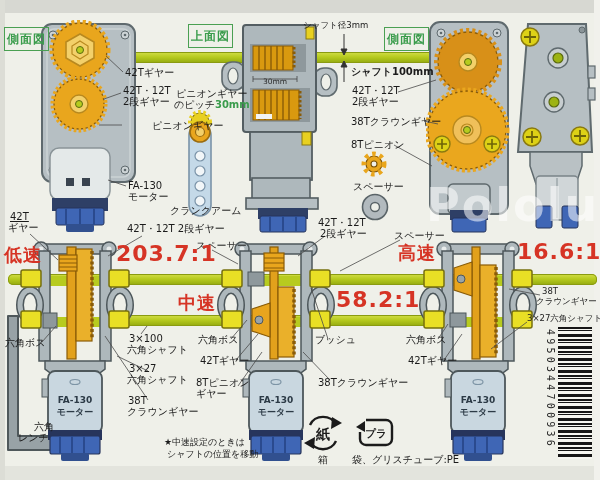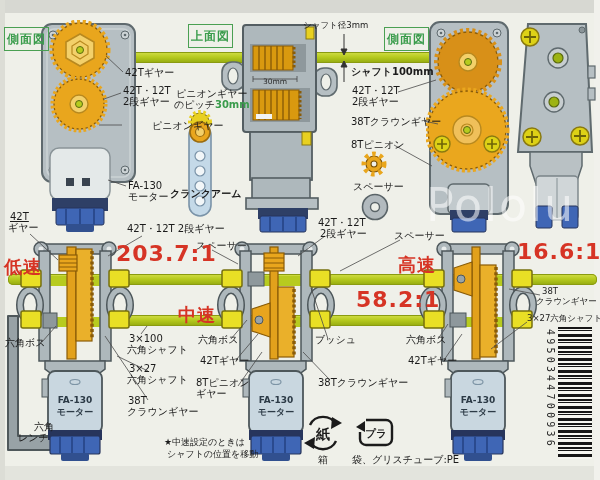--- a/index.html
+++ b/index.html
@@ -3,29 +3,29 @@
 <meta charset="utf-8">
 <style>
   html,body{margin:0;padding:0;}
   #stage{position:relative;width:600px;height:480px;overflow:hidden;
          background:#eff0e9;font-family:"DejaVu Sans","Liberation Sans",sans-serif;color:#1b1b1b;}
   .strip{position:absolute;}
   .t{position:absolute;font-size:10px;line-height:1.05;white-space:nowrap;color:#1b1b1b;z-index:5;}
   .viewbox{position:absolute;font-size:12px;font-weight:700;letter-spacing:1px;color:#3a9c4c;
            border:1.5px solid #4aa052;padding:4px 2px;line-height:1.2;background:transparent;z-index:5;}
   .red{position:absolute;color:#d63425;font-weight:700;z-index:6;white-space:nowrap;}
-  .speed{font-size:18px;letter-spacing:1px;margin-top:12px;}
+  .speed{font-size:18px;letter-spacing:1px;}
   .ratio{font-size:22px;letter-spacing:1px;}
   .green-val{color:#3a9c4c;font-weight:700;}
   .shaft{position:absolute;height:11px;border-radius:5px;z-index:1;
          background:linear-gradient(180deg,#d3de49 0%,#b7cb1f 45%,#93a90f 100%);
          box-shadow:0 0 0 1px #8a9b10 inset;}
   svg{position:absolute;z-index:2;}
   #leaders{z-index:4;pointer-events:none;}
-  .watermark{position:absolute;left:426px;top:178px;z-index:7;font-size:46px;font-weight:400;
+  .watermark{position:absolute;left:426px;top:178px;z-index:7;font-size:46px;font-weight:700;
              letter-spacing:2px;color:rgba(255,255,255,0.55);pointer-events:none;}
   .mtxt{font-size:9px;font-weight:700;fill:#2c3a46;text-anchor:middle;}
   .barcode-bars{position:absolute;left:558px;top:327px;width:34px;height:132px;z-index:5;
     background:repeating-linear-gradient(180deg,#161616 0 2px,#f6f6f1 2px 3.5px,#161616 3.5px 4.5px,
     #f6f6f1 4.5px 7px,#161616 7px 10px,#f6f6f1 10px 12px);}
   .barcode-digits{position:absolute;left:556px;top:329px;z-index:5;font-family:"DejaVu Sans Mono",monospace;
     font-size:10px;letter-spacing:3.2px;color:#222;transform:rotate(90deg);transform-origin:0 0;}
   .note{font-size:9px;}
 </style>
 </head>
@@ -308,34 +308,34 @@
   <div class="t" style="left:124px;top:121px;margin-left:28px;">ピニオンギヤー</div>
   <div class="t" style="left:303px;top:21px;font-size:8.5px;text-align:center;">シャフト径3mm</div>
   <div class="t" style="left:351px;top:67px;font-size:10px;font-weight:700;">シャフト100mm</div>
   <div class="t" style="left:352px;top:86px;">42T・12T</div>
   <div class="t" style="left:352px;top:97px;">2段ギヤー</div>
   <div class="t" style="left:351px;top:117px;">38Tクラウンギヤー</div>
   <div class="t" style="left:351px;top:140px;">8Tピニオン</div>
   <div class="t" style="left:353px;top:182px;">スペーサー</div>
   <div class="t" style="left:128px;top:181px;">FA-130</div>
   <div class="t" style="left:128px;top:192px;">モーター</div>
-  <div class="t" style="left:170px;top:189px;font-weight:bold;">クランクアーム</div>
+  <div class="t" style="left:170px;top:206px;">クランクアーム</div>
 
   <div class="t" style="left:10px;top:212px;text-decoration:underline;">42T</div>
   <div class="t" style="left:8px;top:223px;">ギヤー</div>
   <div class="t" style="left:127px;top:224px;">42T・12T 2段ギヤー</div>
   <div class="t" style="left:196px;top:241px;">スペーサー</div>
   <div class="t" style="left:318px;top:218px;">42T・12T</div>
   <div class="t" style="left:320px;top:229px;">2段ギヤー</div>
   <div class="t" style="left:394px;top:231px;">スペーサー</div>
 
   <div class="red speed" style="left:4px;top:243px;">低速</div>
   <div class="red ratio" style="left:116px;top:241px;">203.7:1</div>
   <div class="red speed" style="left:178px;top:291px;">中速</div>
-  <div class="red ratio" style="left:356px;top:287px;">58.2:1</div>
+  <div class="red ratio" style="left:336px;top:287px;">58.2:1</div>
   <div class="red speed" style="left:398px;top:241px;">高速</div>
   <div class="red ratio" style="left:517px;top:239px;">16.6:1</div>
 
   <div class="t" style="left:5px;top:338px;">六角ボス</div>
   <div class="t" style="left:129px;top:334px;">3×100</div>
   <div class="t" style="left:127px;top:345px;">六角シャフト</div>
   <div class="t" style="left:129px;top:364px;">3×27</div>
   <div class="t" style="left:127px;top:375px;">六角シャフト</div>
   <div class="t" style="left:128px;top:396px;">38T</div>
   <div class="t" style="left:127px;top:407px;">クラウンギヤー</div>

